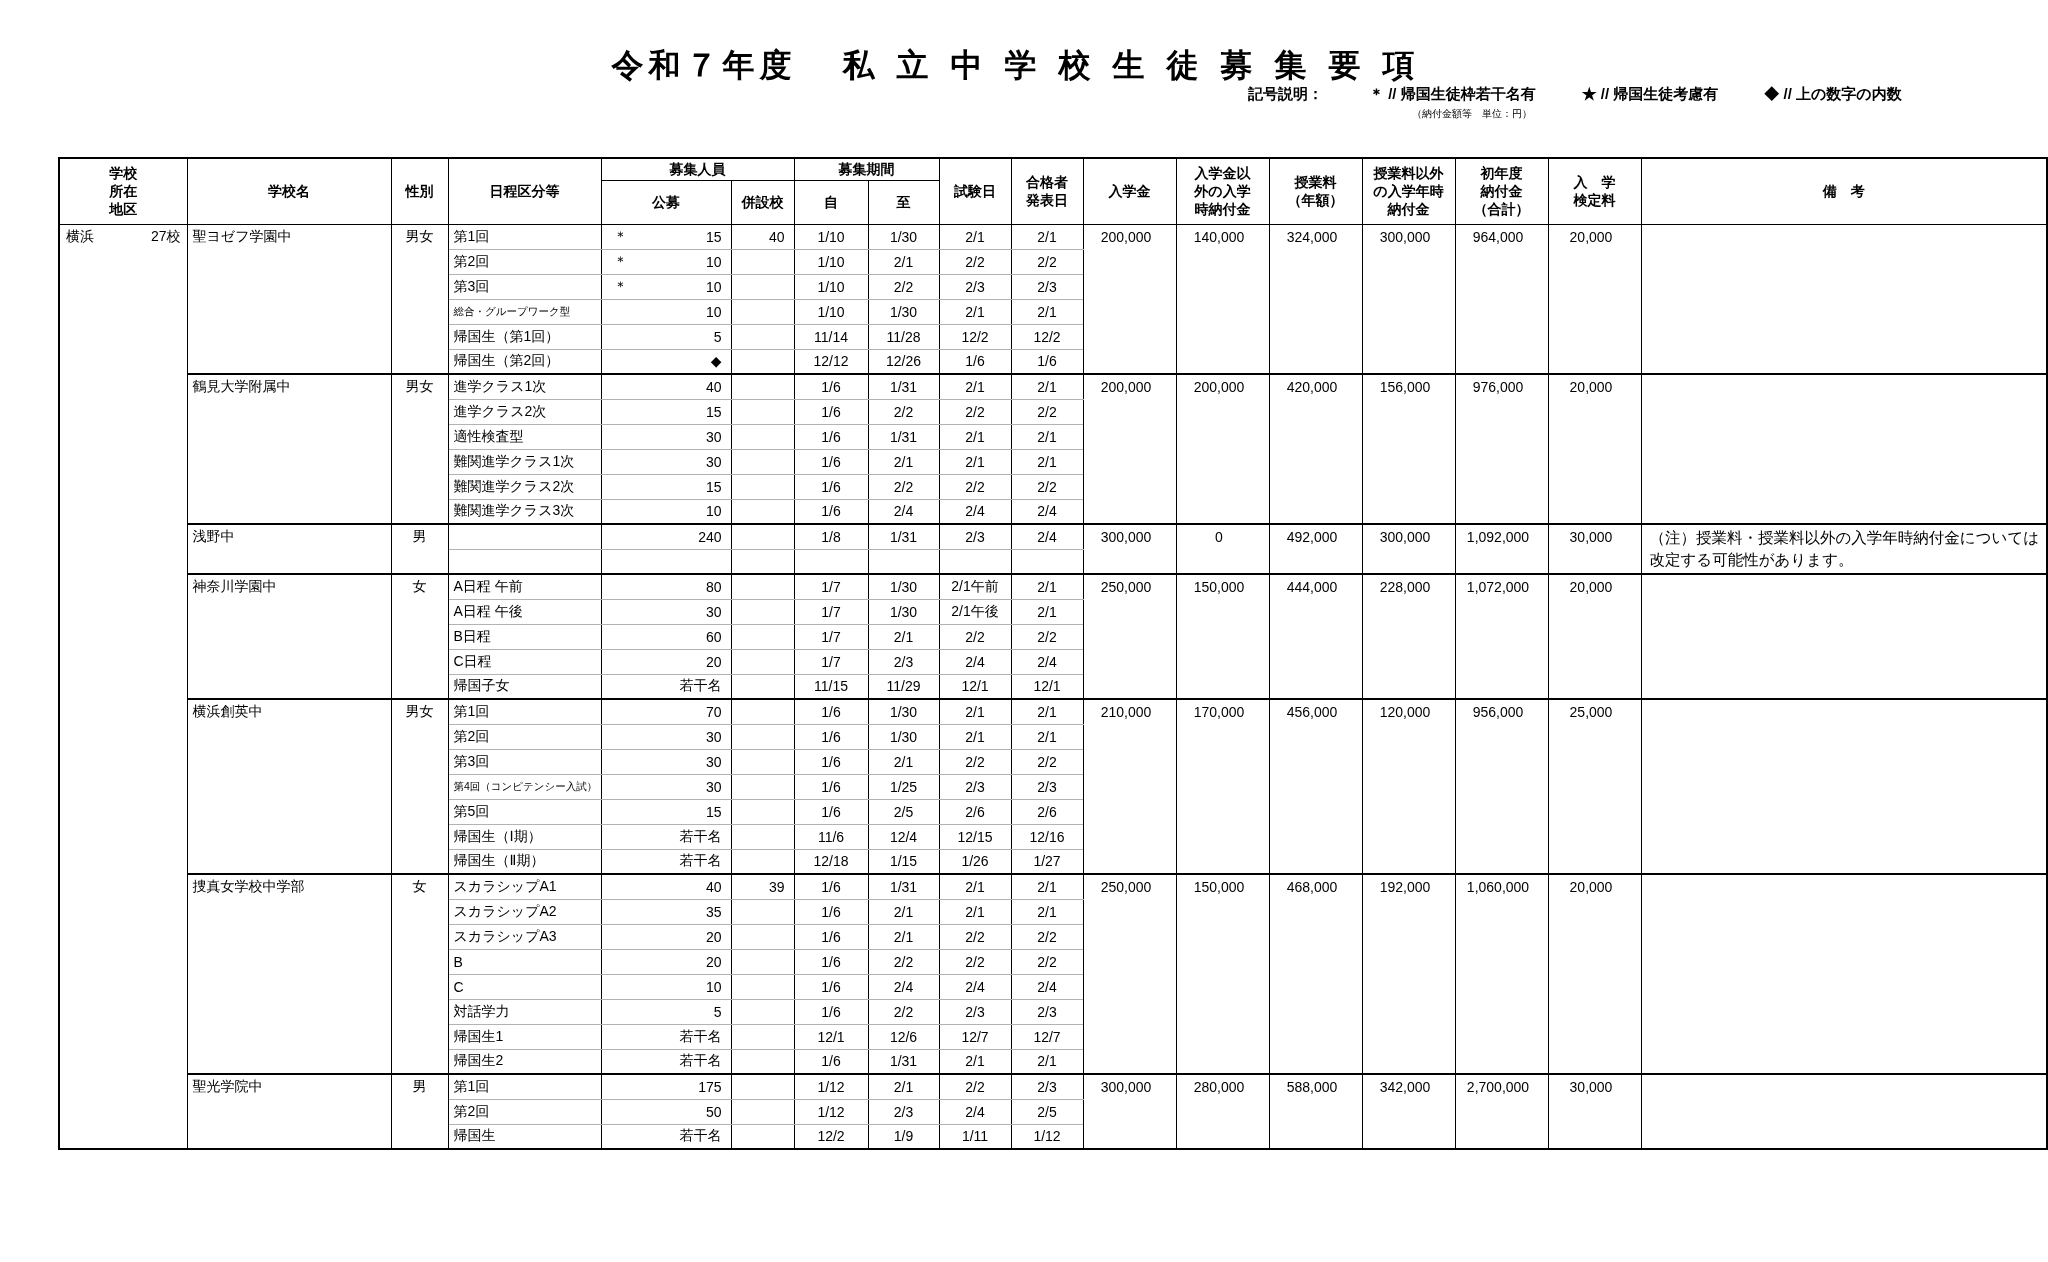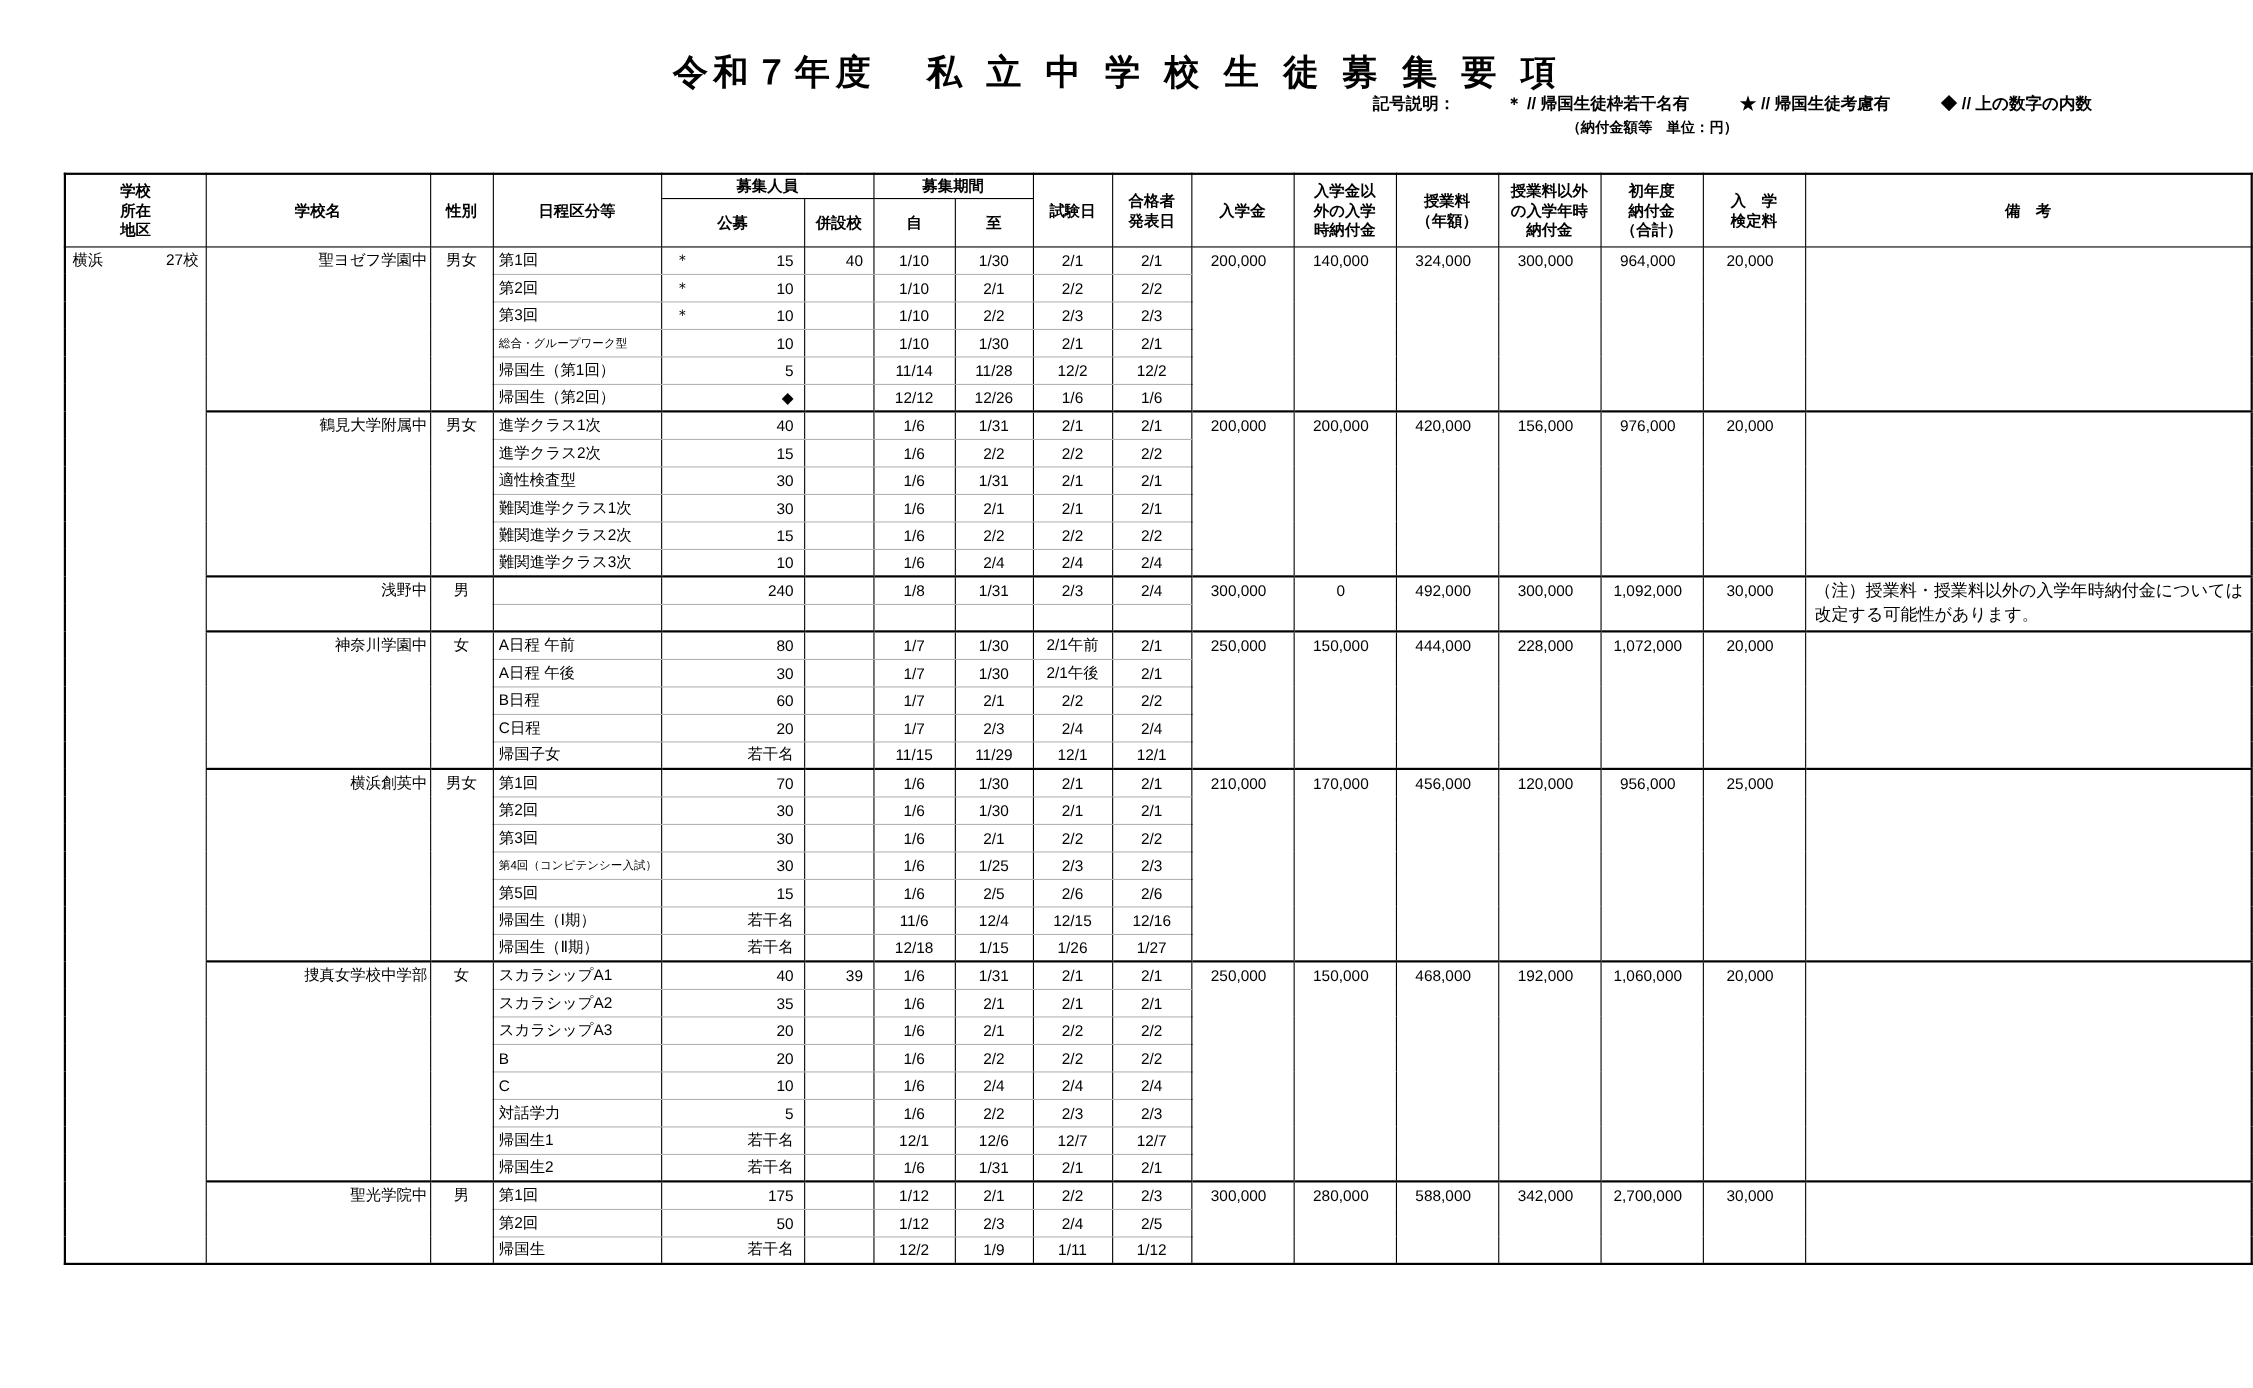--- a/index.html
+++ b/index.html
@@ -12,41 +12,41 @@
     font-size:32px;font-weight:bold;white-space:nowrap;
   }
   .title .era{letter-spacing:5px;margin-right:46px;}
   .title .main{letter-spacing:22px;}
   .legend{
     position:absolute;top:85px;left:1248px;display:flex;gap:46px;
     font-size:15px;white-space:nowrap;font-weight:bold;
   }
   .unit-note{
     position:absolute;top:107px;left:0;width:1532px;text-align:right;
-    font-size:13px;font-weight:bold;margin-left:48px;
+    font-size:10px;font-weight:normal;
   }
   .tbl{position:absolute;left:58px;top:157px;}
   table{
     border-collapse:collapse;table-layout:fixed;width:1988px;
     font-size:14px;border:2px solid #000;
   }
   th,td{border:1px solid #000;padding:0;overflow:hidden;}
   thead tr.h1{height:22px;}
   thead tr.h2{height:44px;}
   th{
     font-weight:bold;text-align:center;vertical-align:middle;
     white-space:pre-line;line-height:1.3;font-size:14px;
   }
   tbody tr{height:25px;}
   tbody td{font-size:14px;}
   tbody td.sep{border-top-color:#b3b3b3;border-bottom-color:#b3b3b3;}
   tbody tr.school-start td{border-top:2px solid #000;}
   .c-district{vertical-align:top;padding:3px 6px 0 6px;}
   .c-district .wrap{display:flex;justify-content:space-between;}
-  .c-school{vertical-align:top;text-align:right;padding:3px 2px 0 5px;white-space:nowrap;}
+  .c-school{vertical-align:top;text-align:left;padding:3px 2px 0 5px;white-space:nowrap;}
   .c-gender{vertical-align:top;text-align:center;padding-top:3px;}
   .c-schedule{text-align:left;padding:0 2px 0 5px;white-space:nowrap;}
   .c-schedule.small{font-size:10.5px;}
   .c-kobo .kobo-wrap{display:flex;justify-content:space-between;align-items:center;padding:0 9px 0 12px;}
   .c-heisetsu{text-align:right;padding-right:9px;}
   .c-date{text-align:center;}
   .c-fee{text-align:center;vertical-align:top;padding:4px 7px 0 0;white-space:nowrap;}
   .c-remark{text-align:left;vertical-align:top;padding:2px 0 0 8px;}
   .c-remark .line{white-space:nowrap;overflow:hidden;font-size:15.5px;line-height:22px;}
 </style>

